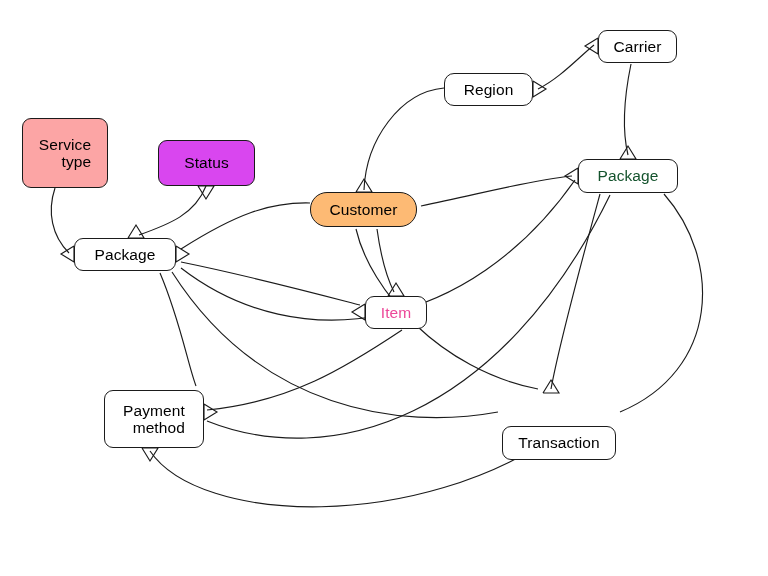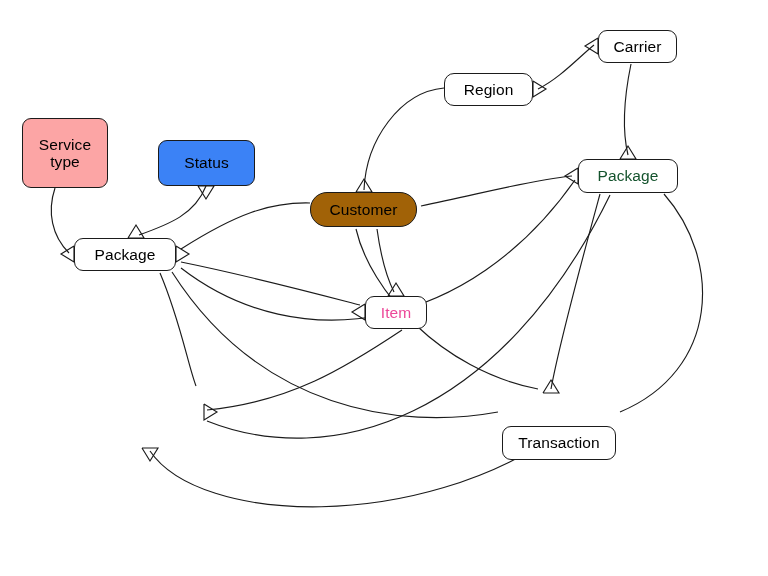--- a/index.html
+++ b/index.html
@@ -32,21 +32,21 @@
   }
   .entity-node {
     position: absolute;
     box-sizing: border-box;
     background: #ffffff;
     border: 1.3px solid #1b1b1b;
     border-radius: 9px;
     display: flex;
     align-items: center;
     justify-content: center;
-    text-align: center;
+    text-align: right;
     color: #000000;
     font-size: 15.5px;
     line-height: 1.12;
     letter-spacing: 0.1px;
     white-space: pre-line;
     padding: 0 4px;
   }
 </style>
 </head>
 <body>
@@ -119,23 +119,25 @@
         </g>
         <g>
           <polyline points="142,448 150,461 158,448 142,448" fill="none" stroke="#1b1b1b" stroke-width="1.15"></polyline>
         </g>
       </g>
   </svg>
 
   <div id="node-layer">
       <div class="entity-node" style="left: 22px; top: 118px; width: 86px; height: 70px; border-color: rgb(27, 27, 27); background: #fca5a5; color: rgb(0, 0, 0);">Service
 type</div>
-      <div class="entity-node" style="left: 158px; top: 140px; width: 97px; height: 46px; border-color: rgb(27, 27, 27); background: #3b82f6; color: rgb(0, 0, 0);">Status</div>
+      <div class="entity-node" style="left: 158px; top: 140px; width: 97px; height: 46px; border-color: rgb(27, 27, 27); background: #d946ef; color: rgb(0, 0, 0);">Status</div>
       <div class="entity-node" style="left: 74px; top: 238px; width: 102px; height: 33px; border-color: rgb(27, 27, 27); background: rgb(255, 255, 255); color: rgb(0, 0, 0);">Package</div>
-      <div class="entity-node" style="left: 310px; top: 192px; width: 107px; height: 35px; border-color: rgb(27, 27, 27); background: #a16207; color: rgb(0, 0, 0); border-radius: 17px;">Customer</div>
+      <div class="entity-node" style="left: 310px; top: 192px; width: 107px; height: 35px; border-color: rgb(27, 27, 27); background: #fdba74; color: rgb(0, 0, 0); border-radius: 17px;">Customer</div>
       <div class="entity-node" style="left: 444px; top: 73px; width: 89px; height: 33px; border-color: rgb(27, 27, 27); background: rgb(255, 255, 255); color: rgb(0, 0, 0); border-radius: 10px;">Region</div>
       <div class="entity-node" style="left: 598px; top: 30px; width: 79px; height: 33px; border-color: rgb(27, 27, 27); background: rgb(255, 255, 255); color: rgb(0, 0, 0);">Carrier</div>
       <div class="entity-node" style="left: 578px; top: 159px; width: 100px; height: 34px; border-color: rgb(27, 27, 27); background: rgb(255, 255, 255); color: #14532d;">Package</div>
       <div class="entity-node" style="left: 365px; top: 296px; width: 62px; height: 33px; border-color: rgb(27, 27, 27); background: rgb(255, 255, 255); color: #ec4899;">Item</div>
       <div class="entity-node" style="left: 502px; top: 393px; width: 114px; height: 34px; border-color: rgb(27, 27, 27); background: rgb(255, 255, 255); color: rgb(0, 0, 0); margin-top: 33px;">Transaction</div>
+      <div class="entity-node" style="left: 104px; top: 390px; width: 100px; height: 58px; border-color: rgb(27, 27, 27); background: rgb(255, 255, 255); color: rgb(0, 0, 0);">Payment
+method</div>
     </div>
 
 </div>
 
 </body></html>

